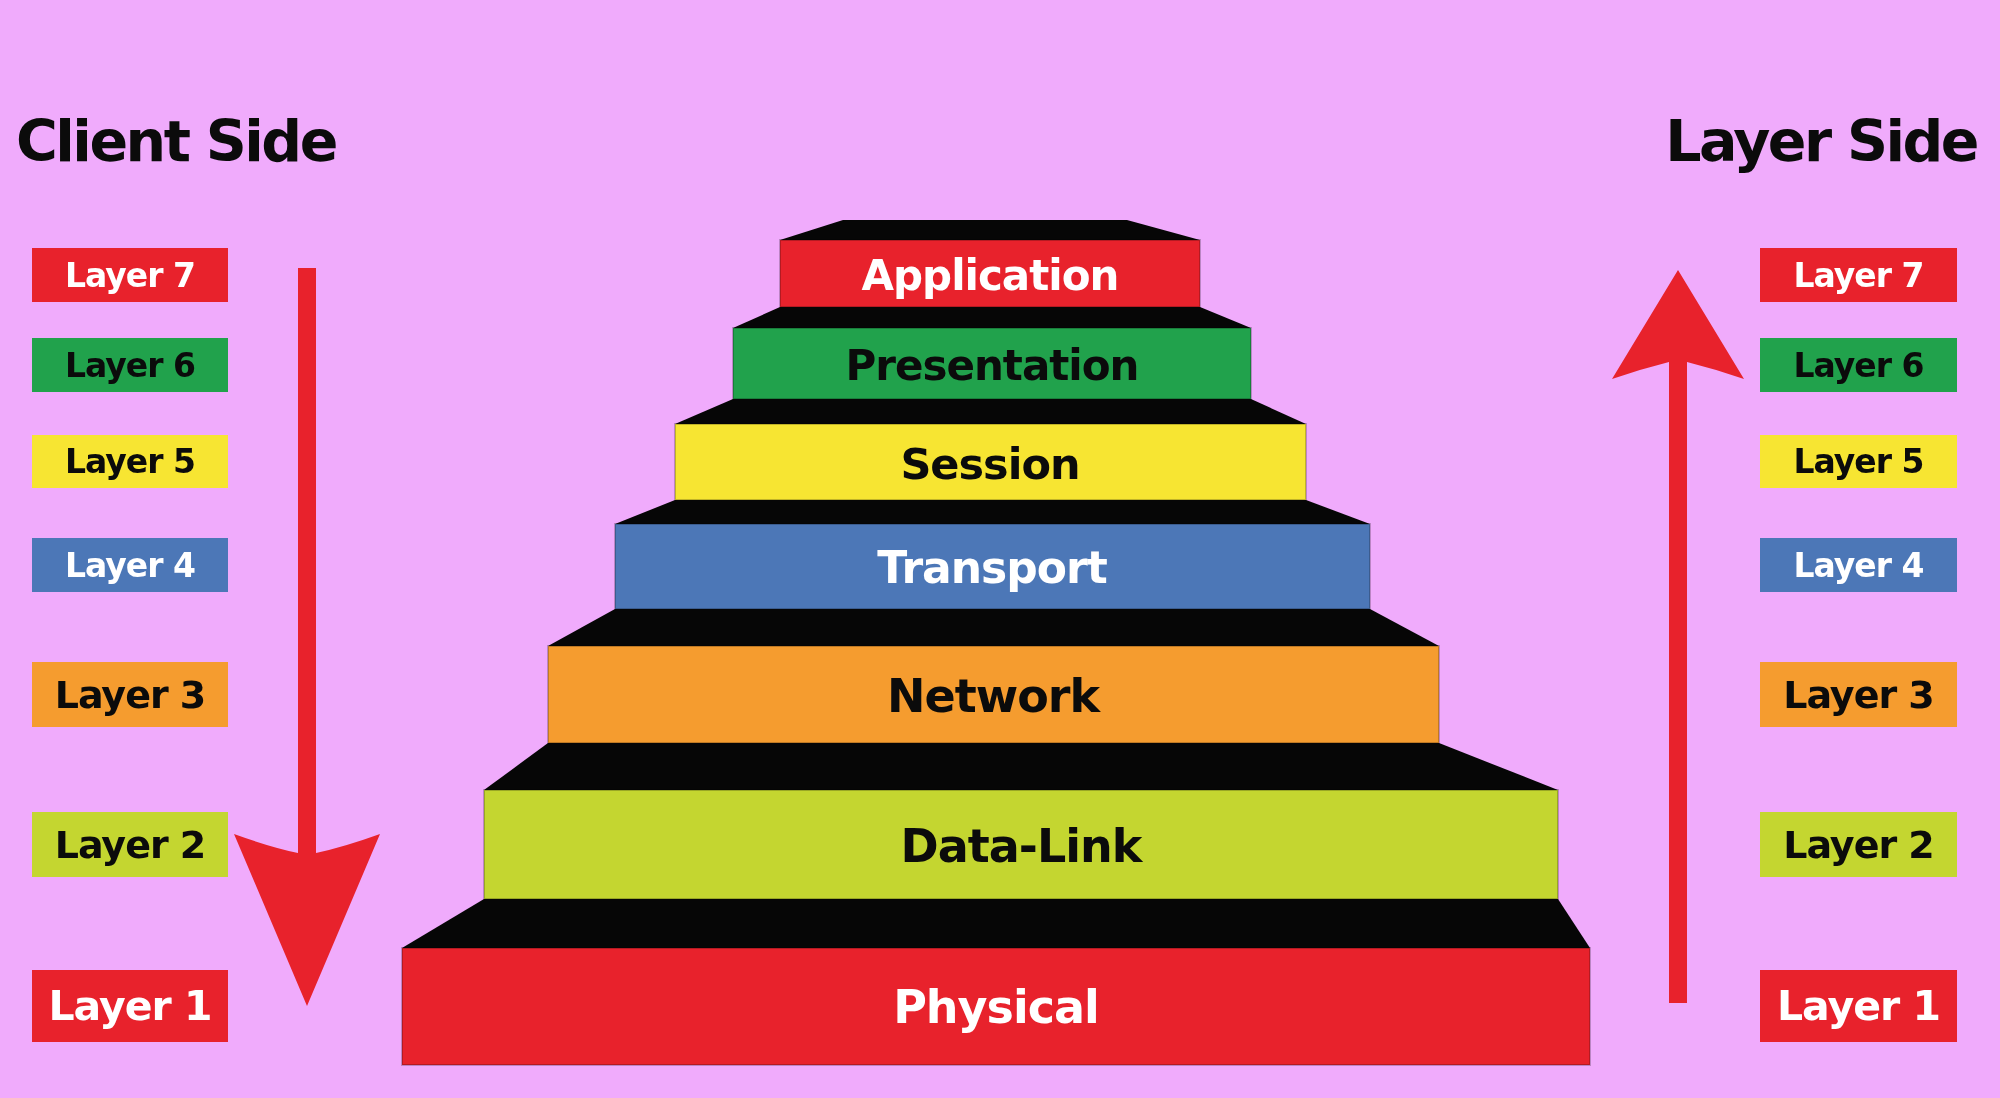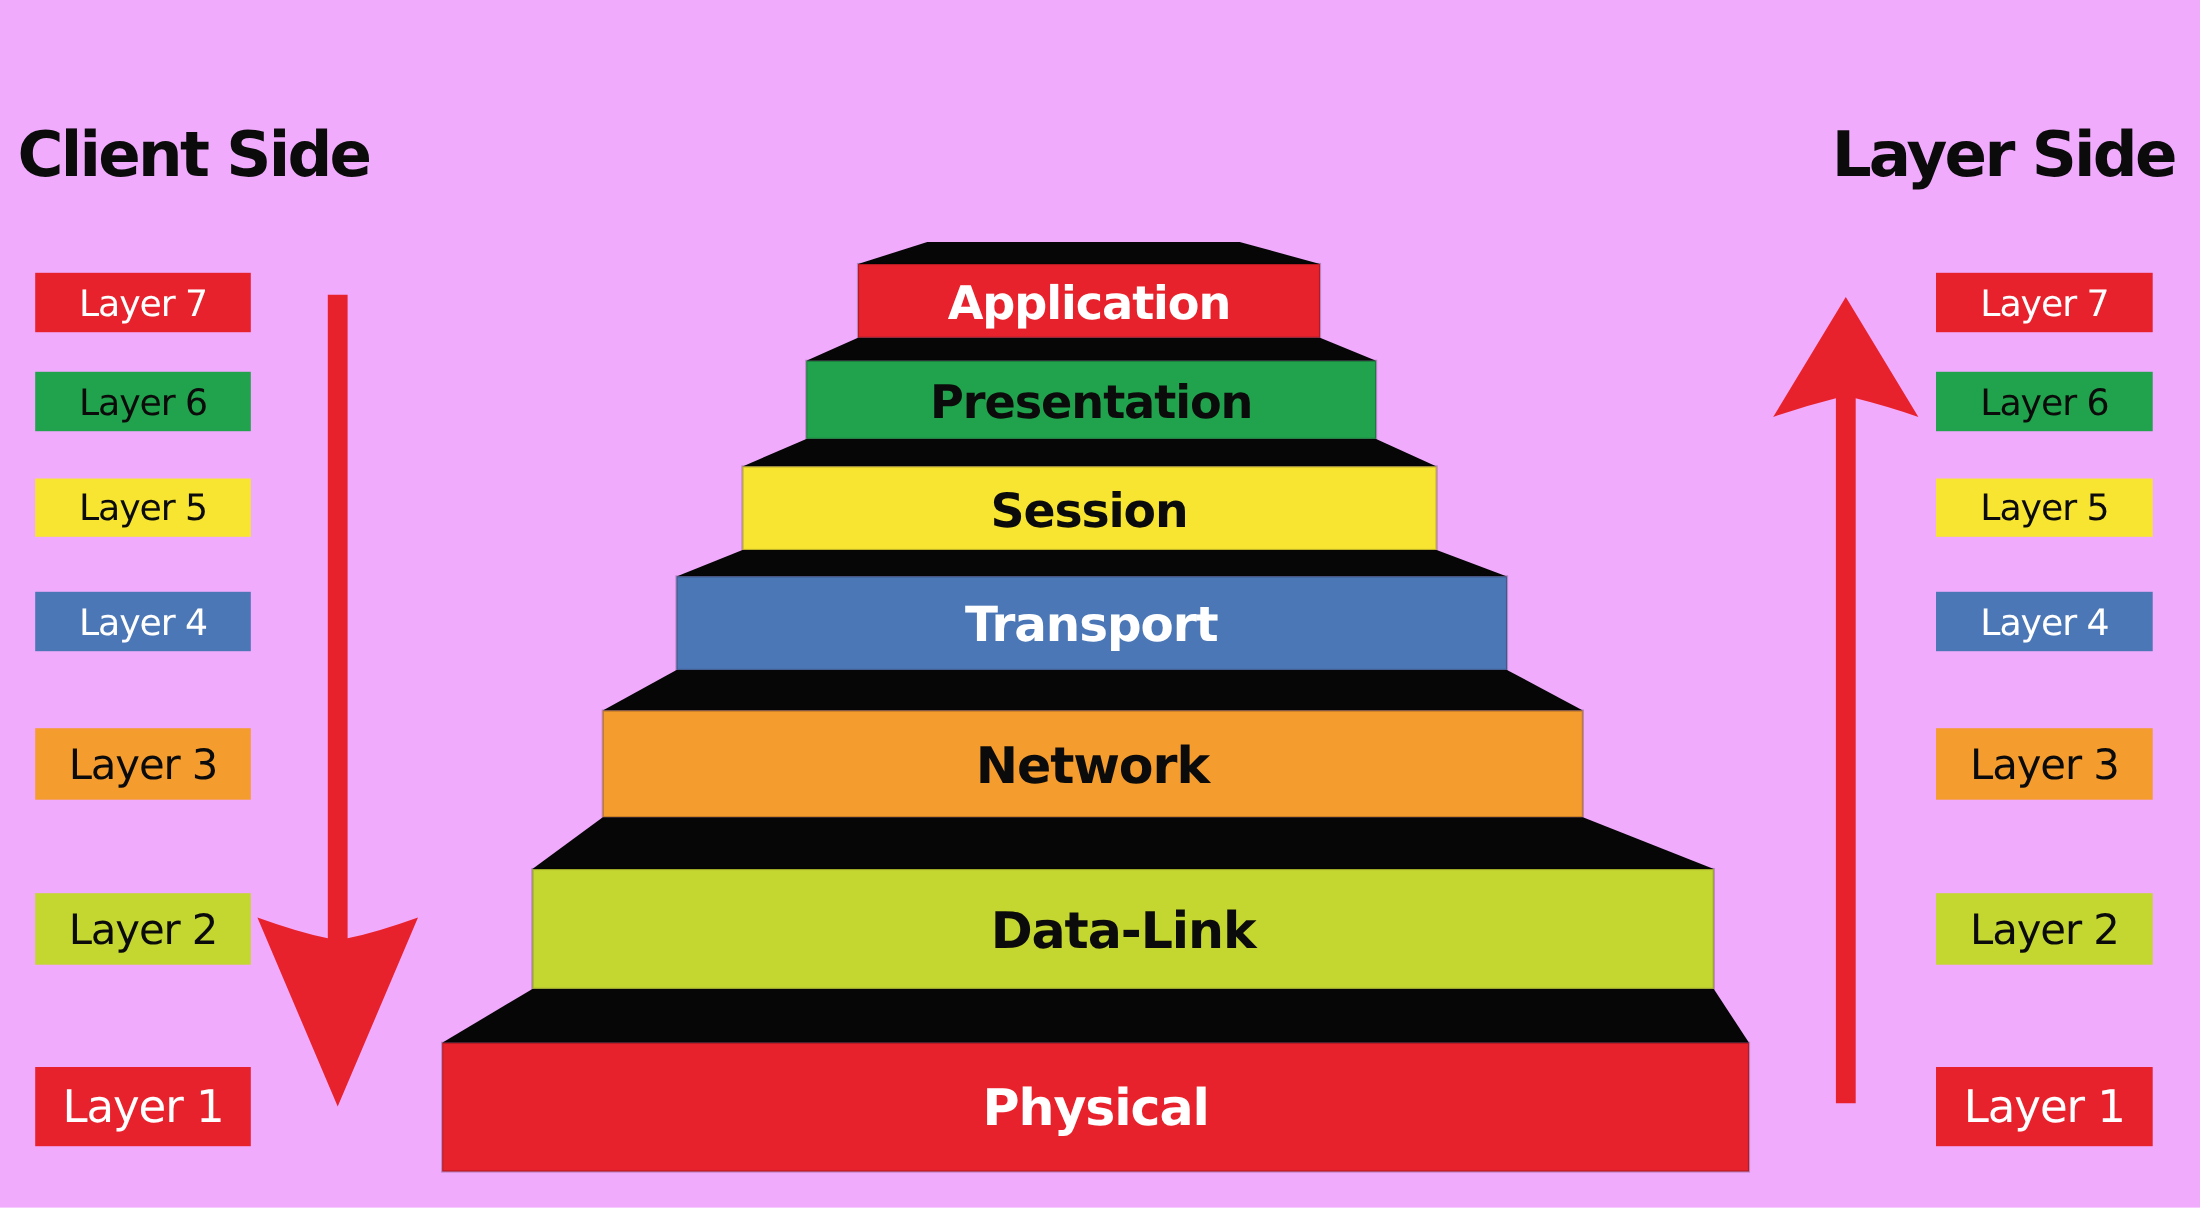--- a/index.html
+++ b/index.html
@@ -20,21 +20,21 @@
     color: #0b0b0b;
     white-space: nowrap;
   }
   .side-title.client { left: 16px; }
   .side-title.server { right: 23px; }
   .layer-box {
     position: absolute;
     display: flex;
     align-items: center;
     justify-content: center;
-    font-weight: normal;
+    font-weight: bold;
     letter-spacing: -1px;
     white-space: nowrap;
   }
   .layer-box.client { left: 32px; width: 196px; }
   .layer-box.server { left: 1760px; width: 197px; }
   .diagram-svg {
     position: absolute;
     left: 0; top: 0;
     width: 2000px; height: 1098px;
   }

